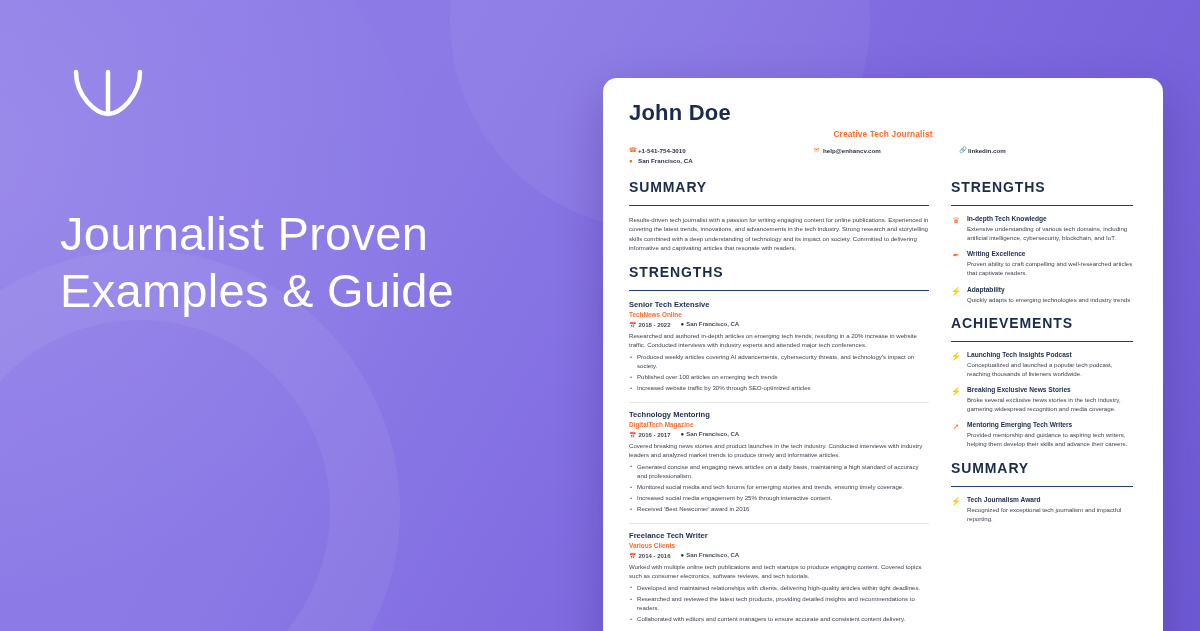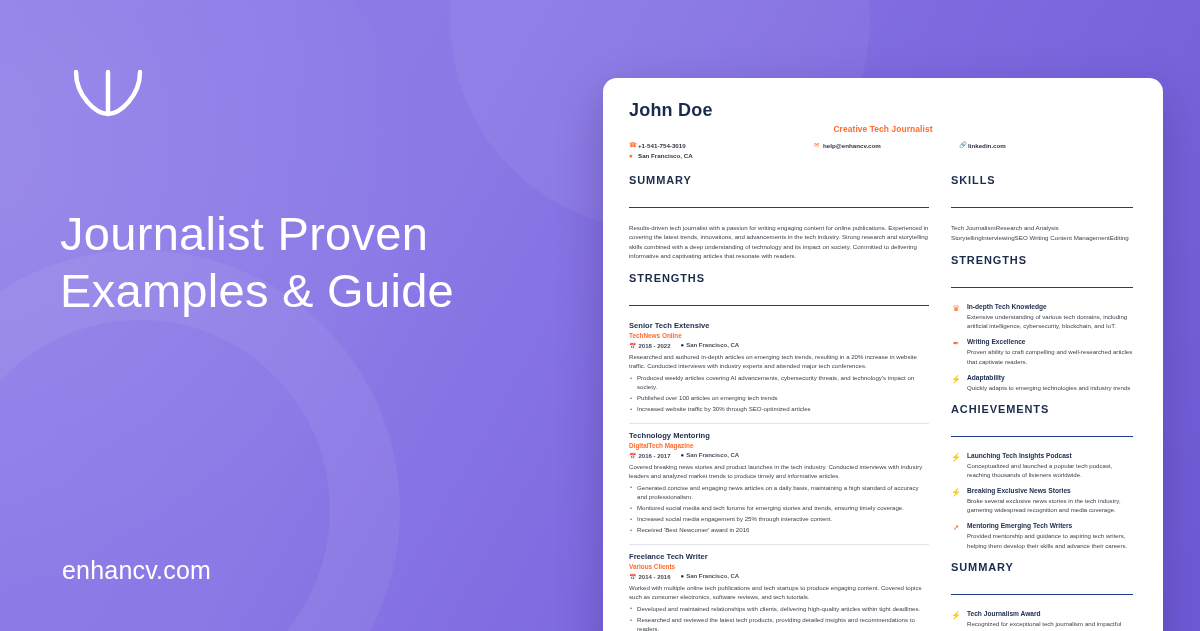--- a/index.html
+++ b/index.html
@@ -68,21 +68,21 @@
     width: 560px; height: 600px;
     background: #ffffff;
     border-radius: 14px 14px 0 0;
     box-shadow: 0 16px 46px rgba(40,20,90,0.28);
     padding: 22px 26px 0 26px;
     overflow: hidden;
     font-size: 6.4px;
     color: #33363d;
   }
   .r-name {
-    font-size: 18px;
+    font-size: 22px;
     font-weight: bold;
     color: #1b2b4b;
     letter-spacing: 0.2px;
   }
   .r-role {
     font-size: 8.4px;
     font-weight: bold;
     color: #ff6b2c;
     margin-top: 3px;
     letter-spacing: 0.1px;
@@ -103,27 +103,27 @@
 
   .cols {
     display: flex;
     margin-top: 12px;
     gap: 22px;
   }
   .left-col { width: 300px; }
   .right-col { width: 182px; }
 
   .sec-title {
-    font-size: 11px;
+    font-size: 14px;
     font-weight: bold;
     letter-spacing: 0.9px;
     color: #1b2b4b;
-    padding-bottom: 21px;
+    padding-bottom: 10px;
     border-bottom: 1.6px solid #1f3d8a;
-    margin-bottom: 15px;
+    margin-bottom: 9px;
   }
   .sec { margin-bottom: 11px; }
   .para {
     font-size: 6.1px;
     line-height: 1.55;
     color: #3a3f4a;
   }
   .job { margin-bottom: 9px; }
   .job-title {
     font-size: 7.6px;
@@ -213,21 +213,20 @@
       <path d="M6 10 C6 34, 26 52, 38 52 C50 52, 70 34, 70 10" stroke="#ffffff" stroke-width="4.5" fill="none" stroke-linecap="round"></path>
       <path d="M38 52 L38 10" stroke="#ffffff" stroke-width="4.5" stroke-linecap="round"></path>
     </svg>
   </div>
 
   <div class="headline">
     <div>Journalist Proven</div>
     <div>Examples &amp; Guide</div>
   </div>
 
-  <div class="brand">enhancv.com</div>
 
   <div class="resume">
     <div class="r-name">John Doe</div>
     <div class="r-role">Creative Tech Journalist</div>
 
     <div class="r-contacts">
       <div class="col1">
         <div class="ci">
           <span class="gl">☎</span>
           <span class="tx">+1-541-754-3010</span>
@@ -311,24 +310,20 @@
               <li>Researched and reviewed the latest tech products, providing detailed insights and recommendations to readers.</li>
               <li>Collaborated with editors and content managers to ensure accurate and consistent content delivery.</li>
             </ul>
           </div>
 
         </div>
       </div>
 
       <div class="right-col">
 
-        <div class="sec">
-          <div class="sec-title">SKILLS</div>
-          <div class="skills-text">Tech JournalismResearch and Analysis StorytellingInterviewingSEO Writing Content ManagementEditing</div>
-        </div>
 
         <div class="sec">
           <div class="sec-title">STRENGTHS</div>
 
           <div class="entry">
             <div class="eicon">♛</div>
             <div class="etxt">
               <div class="eh">In-depth Tech Knowledge</div>
               <div class="eb">Extensive understanding of various tech domains, including artificial intelligence, cybersecurity, blockchain, and IoT.</div>
             </div>

